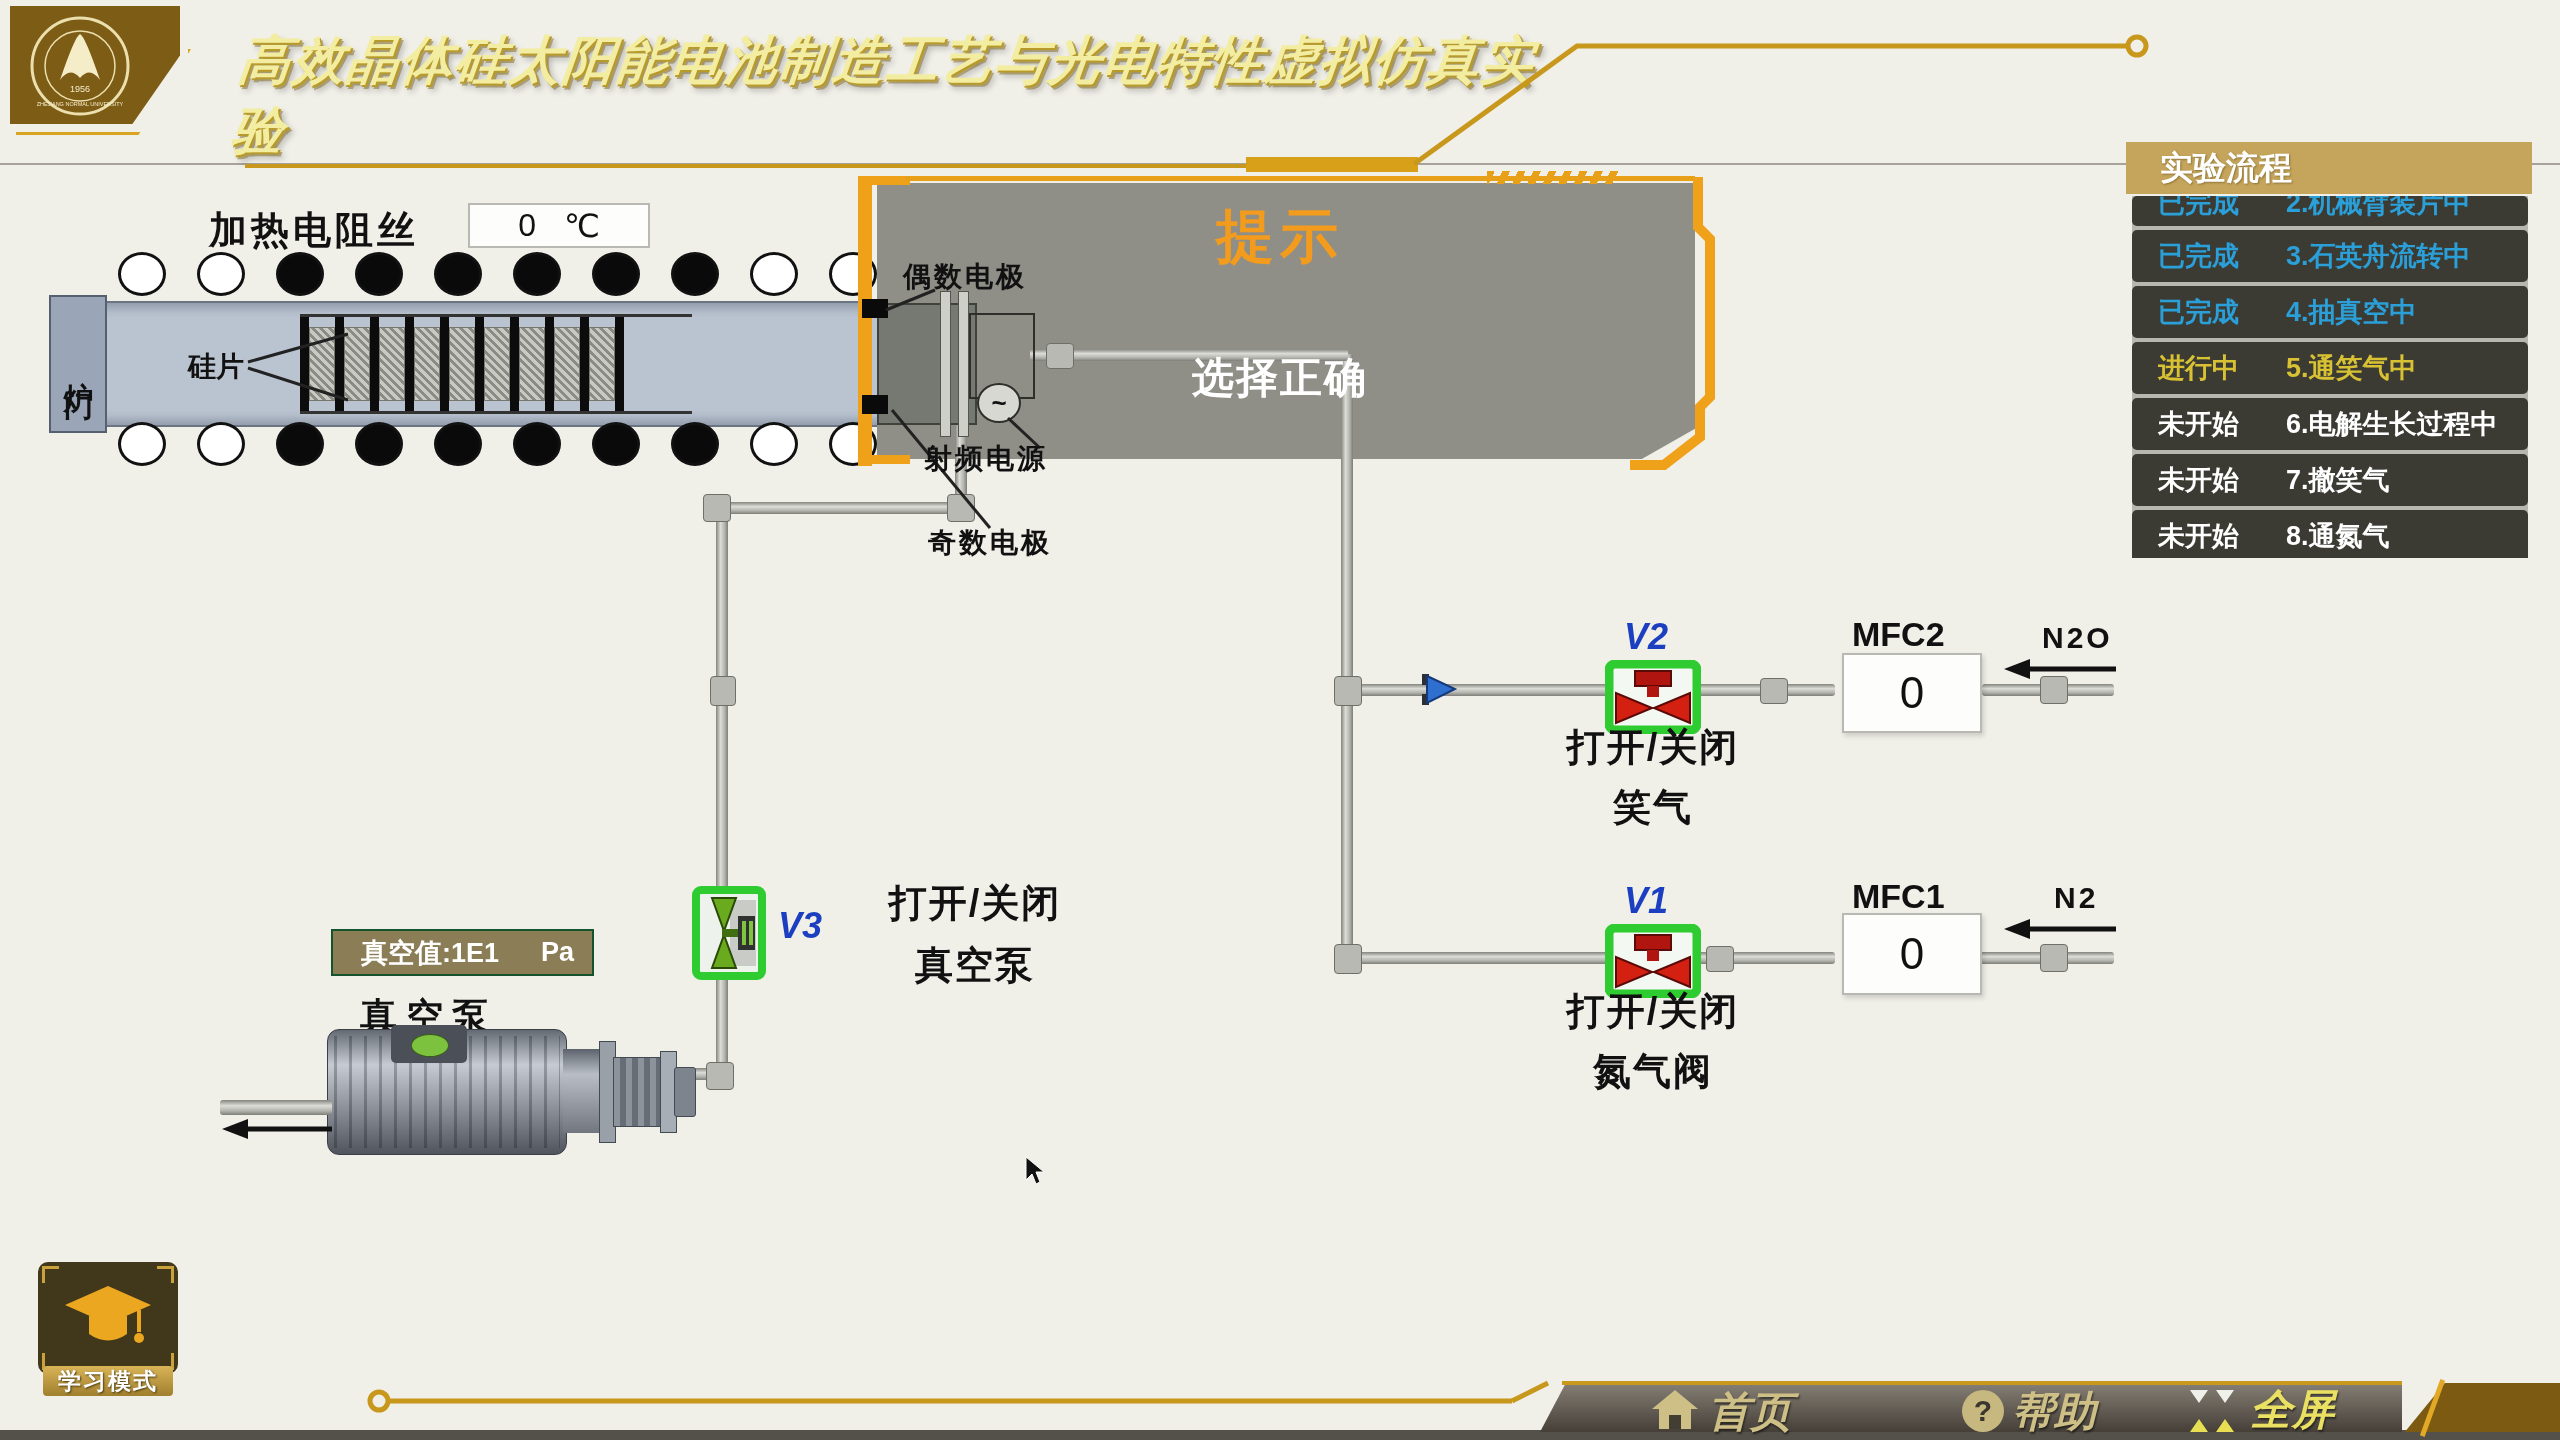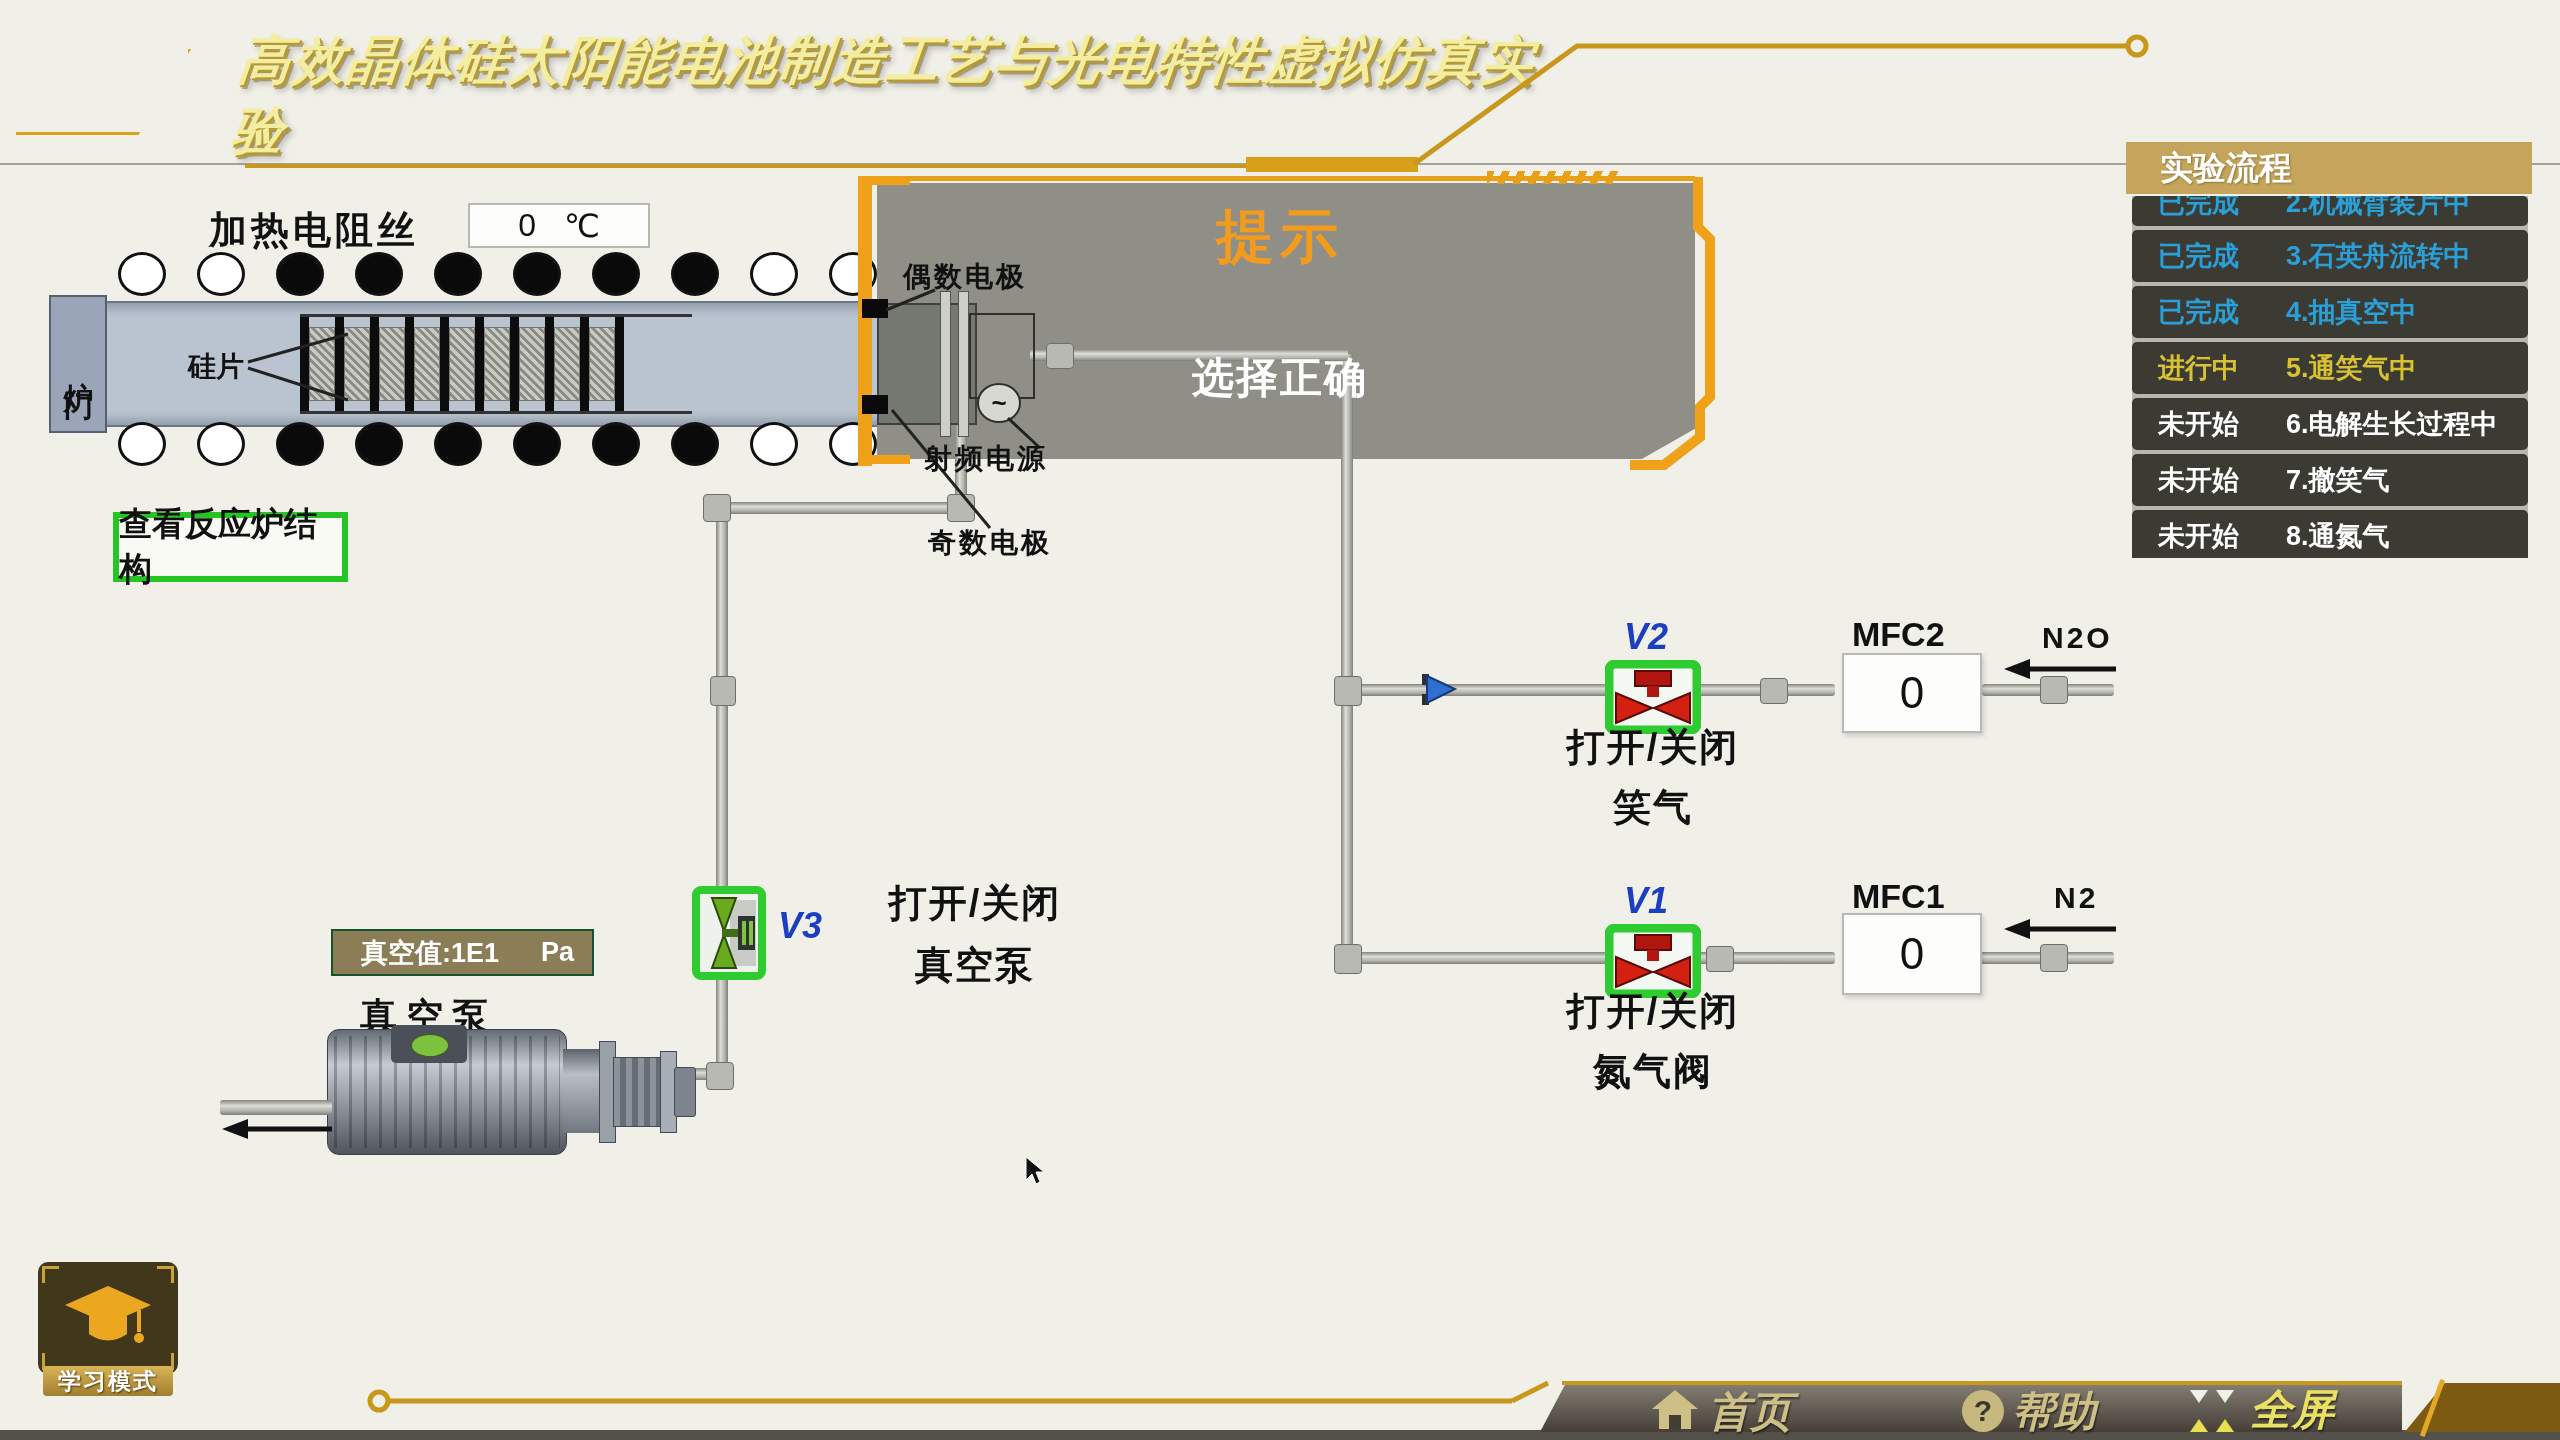--- a/index.html
+++ b/index.html
@@ -129,20 +129,29 @@
 <div id="app">
 
   <div class="abs hline-gray"></div>
   <svg class="abs" style="left:0;top:0;width:2560px;height:200px;z-index:1;">
     <line x1="245" y1="166" x2="1252" y2="166" stroke="#c8981c" stroke-width="4"></line>
     <rect x="1246" y="157" width="172" height="15" fill="#d8a018"></rect>
     <polyline points="1414,164 1577,46 2127,46" fill="none" stroke="#c8981c" stroke-width="5"></polyline>
     <circle cx="2137" cy="46" r="9" fill="#f0efe8" stroke="#c8981c" stroke-width="5"></circle>
   </svg>
   <div class="abs logo-outline"></div>
+  <div class="abs logo-shape">
+    <svg style="position:absolute;left:18px;top:8px;width:104px;height:104px;">
+      <circle cx="52" cy="52" r="48" fill="none" stroke="#ecdfae" stroke-width="3"></circle>
+      <circle cx="52" cy="52" r="35" fill="none" stroke="#ecdfae" stroke-width="1.5"></circle>
+      <path d="M32,66 Q47,22 52,20 Q57,22 72,66 Q62,52 52,64 Q42,52 32,66 Z" fill="#f5ecc8"></path>
+      <text x="52" y="78" text-anchor="middle" font-size="9" fill="#f5ecc8">1956</text>
+      <text x="52" y="92" text-anchor="middle" font-size="5.5" fill="#f5ecc8">ZHEJIANG NORMAL UNIVERSITY</text>
+    </svg>
+  </div>
   <div class="abs page-title">高效晶体硅太阳能电池制造工艺与光电特性虚拟仿真实验</div>
 
   <div class="abs proc-header">实验流程</div>
   <div class="abs proc-list">
     <div class="proc-row clipped">
         <div class="rowpad">
       <span class="proc-status done">已完成</span>
       <span class="done">2.机械臂装片中</span>
         </div>
       </div>
@@ -288,21 +297,20 @@
     <div class="pump-shaft"></div>
     <div class="pump-flange2"></div>
     <div class="pump-cap"></div>
   </div>
   <div class="abs pipe-h" style="left:220px;top:1100px;width:112px;height:15px;"></div>
   <svg class="abs" style="left:218px;top:1116px;width:120px;height:26px;z-index:2;">
     <line x1="114" y1="13" x2="26" y2="13" stroke="#111" stroke-width="5"></line>
     <polygon points="4,13 30,3 30,23" fill="#111"></polygon>
   </svg>
 
-  <div class="abs green-btn">查看反应炉结构</div>
 
   <div class="abs pipe-v" style="left:1341px;top:354px;width:12px;height:610px;z-index:6;"></div>
   <div class="abs pipe-h" style="left:1030px;top:349px;width:318px;height:12px;z-index:6;"></div>
   <div class="abs fit" style="left:1046px;top:343px;width:26px;height:24px;z-index:6;"></div>
   <div class="abs fit" style="left:1334px;top:676px;width:26px;height:28px;z-index:7;"></div>
   <div class="abs fit" style="left:1334px;top:944px;width:26px;height:28px;z-index:7;"></div>
 
   <div class="abs pipe-h" style="left:1353px;top:684px;width:482px;height:12px;"></div>
   <div class="abs pipe-h" style="left:1982px;top:684px;width:132px;height:12px;"></div>
   <svg class="abs" style="left:1420px;top:666px;width:40px;height:46px;z-index:3;">

